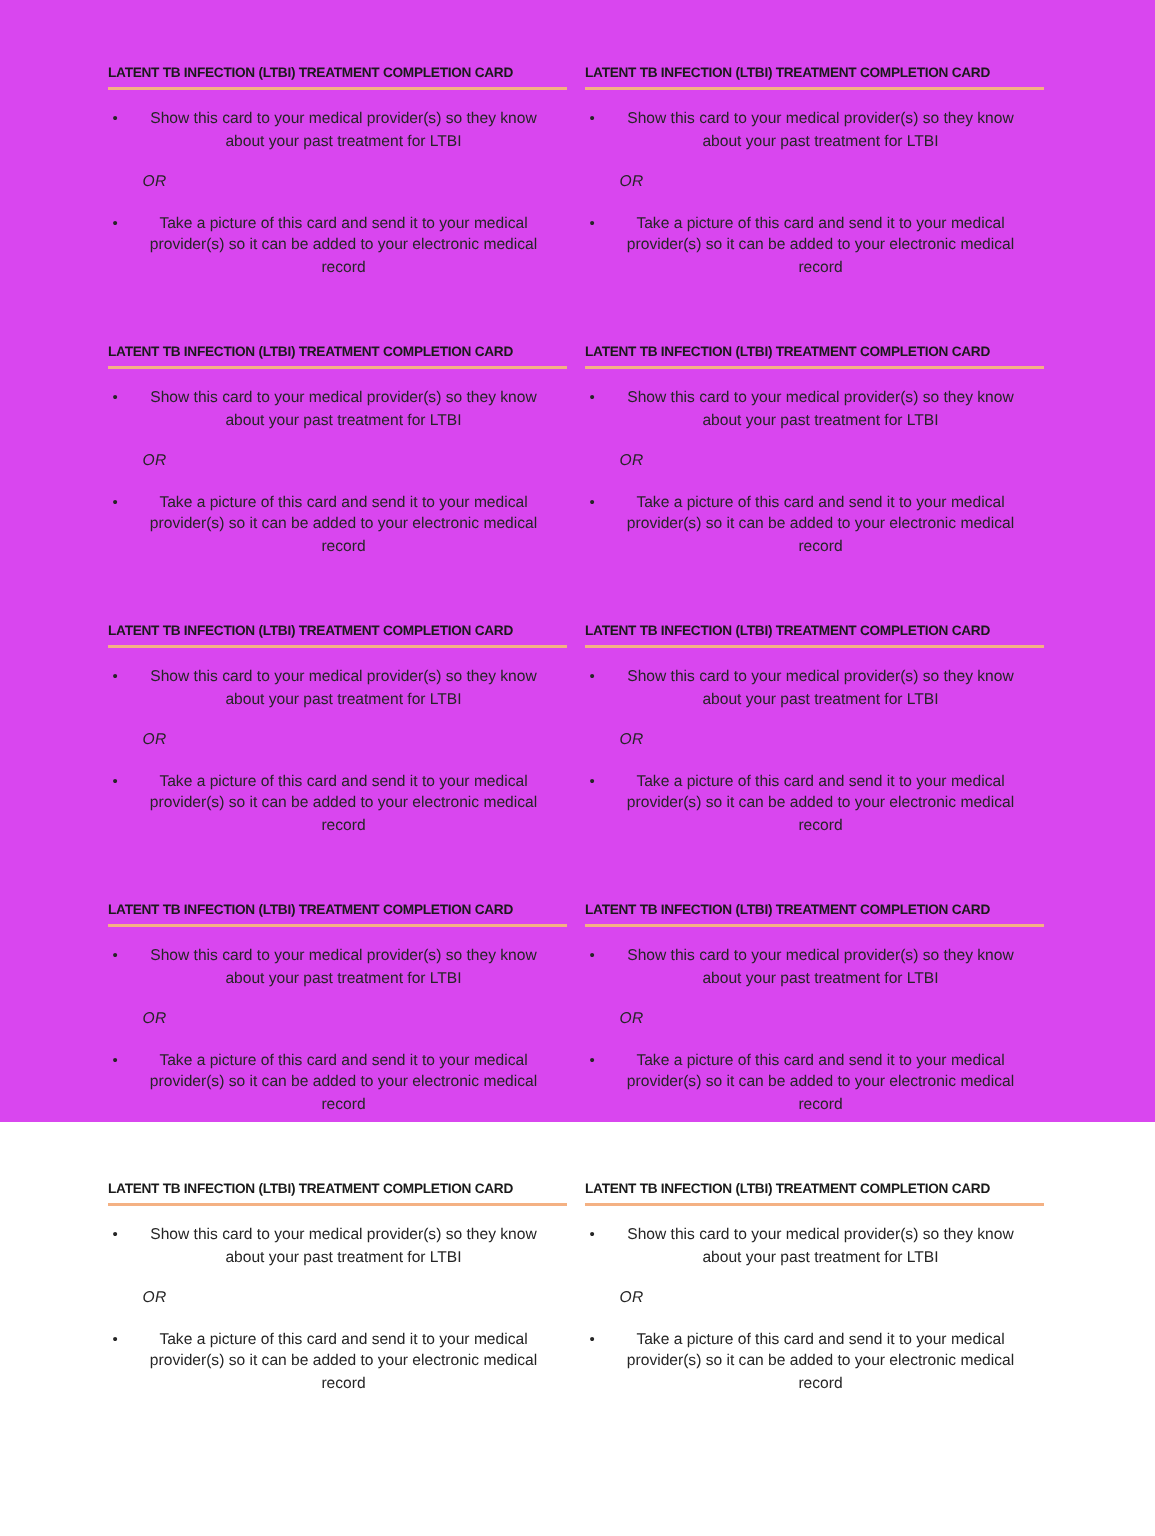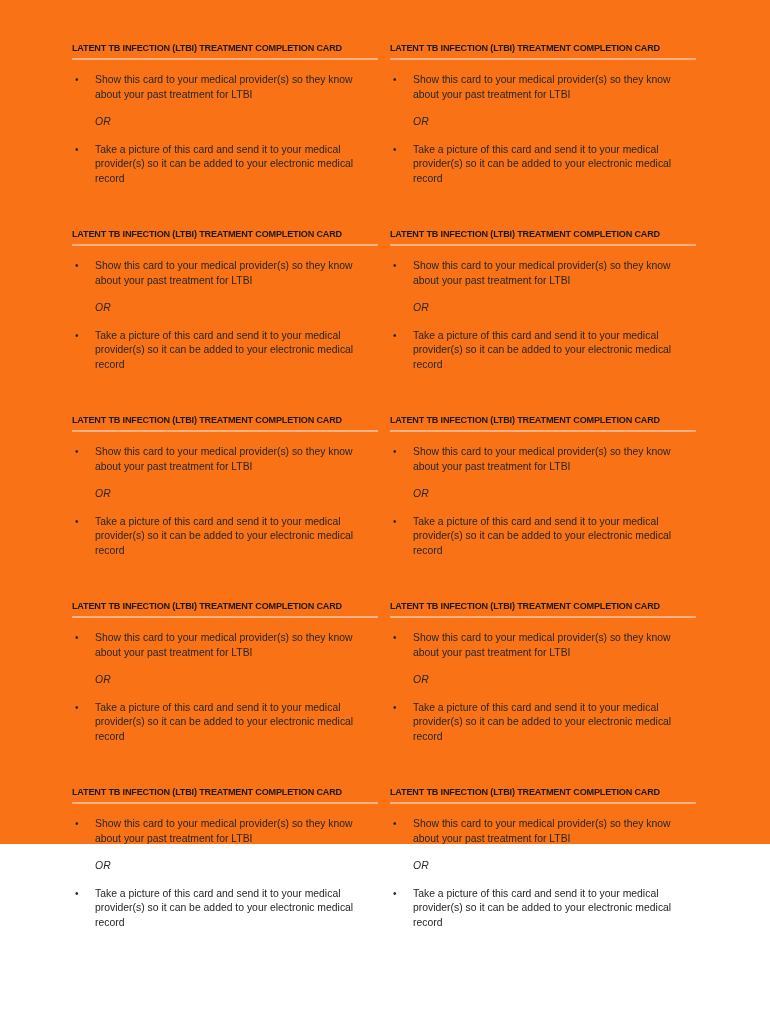--- a/index.html
+++ b/index.html
@@ -12,22 +12,22 @@
     width: 770px;
     height: 1024px;
     font-family: "Liberation Sans", sans-serif;
     color: #231f20;
     -webkit-font-smoothing: antialiased;
   }
 
   #page {
     position: relative;
     width: 770px;
-    height: 844px;
-    background: #f97316;
+    height: 748px;
+    background: #d946ef;
     box-sizing: border-box;
     padding: 42px 74px 0 72px;
   }
 
   
   .card-grid {
     display: grid;
     grid-template-columns: 306px 306px;
     column-gap: 12px;
     row-gap: 0;
@@ -77,20 +77,21 @@
     line-height: 14.6px;
     color: #262626;
     text-align: left;
     padding-left: 3px;
     box-sizing: border-box;
   }
 
   .bullet-text {
     flex: 1 1 auto;
     max-width: 268px;
+    text-align: center;
   }
 
   .or-row {
     padding-left: 23px;
     margin-top: 13px;
     margin-bottom: 13px;
     font-size: 10.4px;
     line-height: 14.6px;
     letter-spacing: 0.2px;
     font-style: italic;

